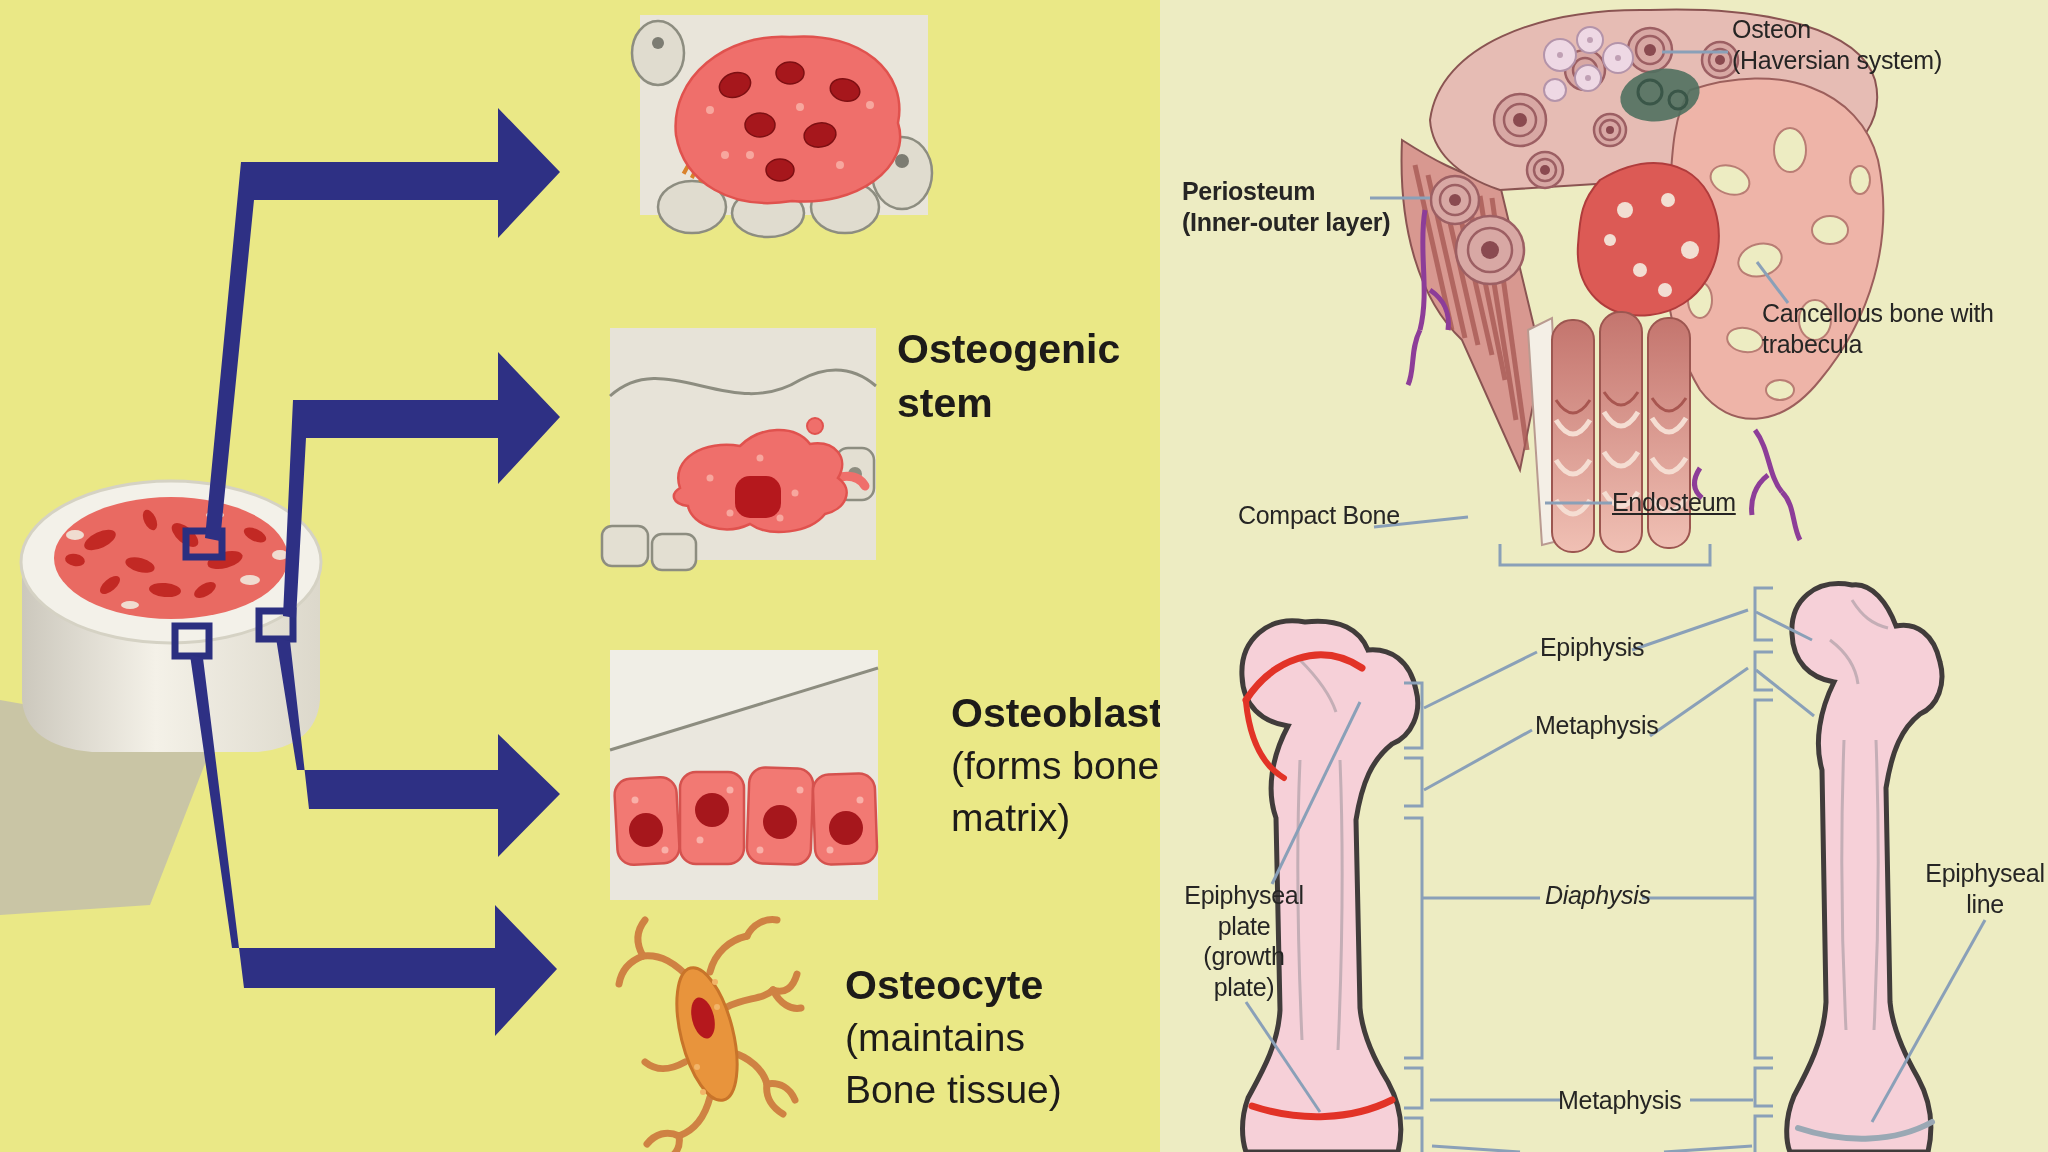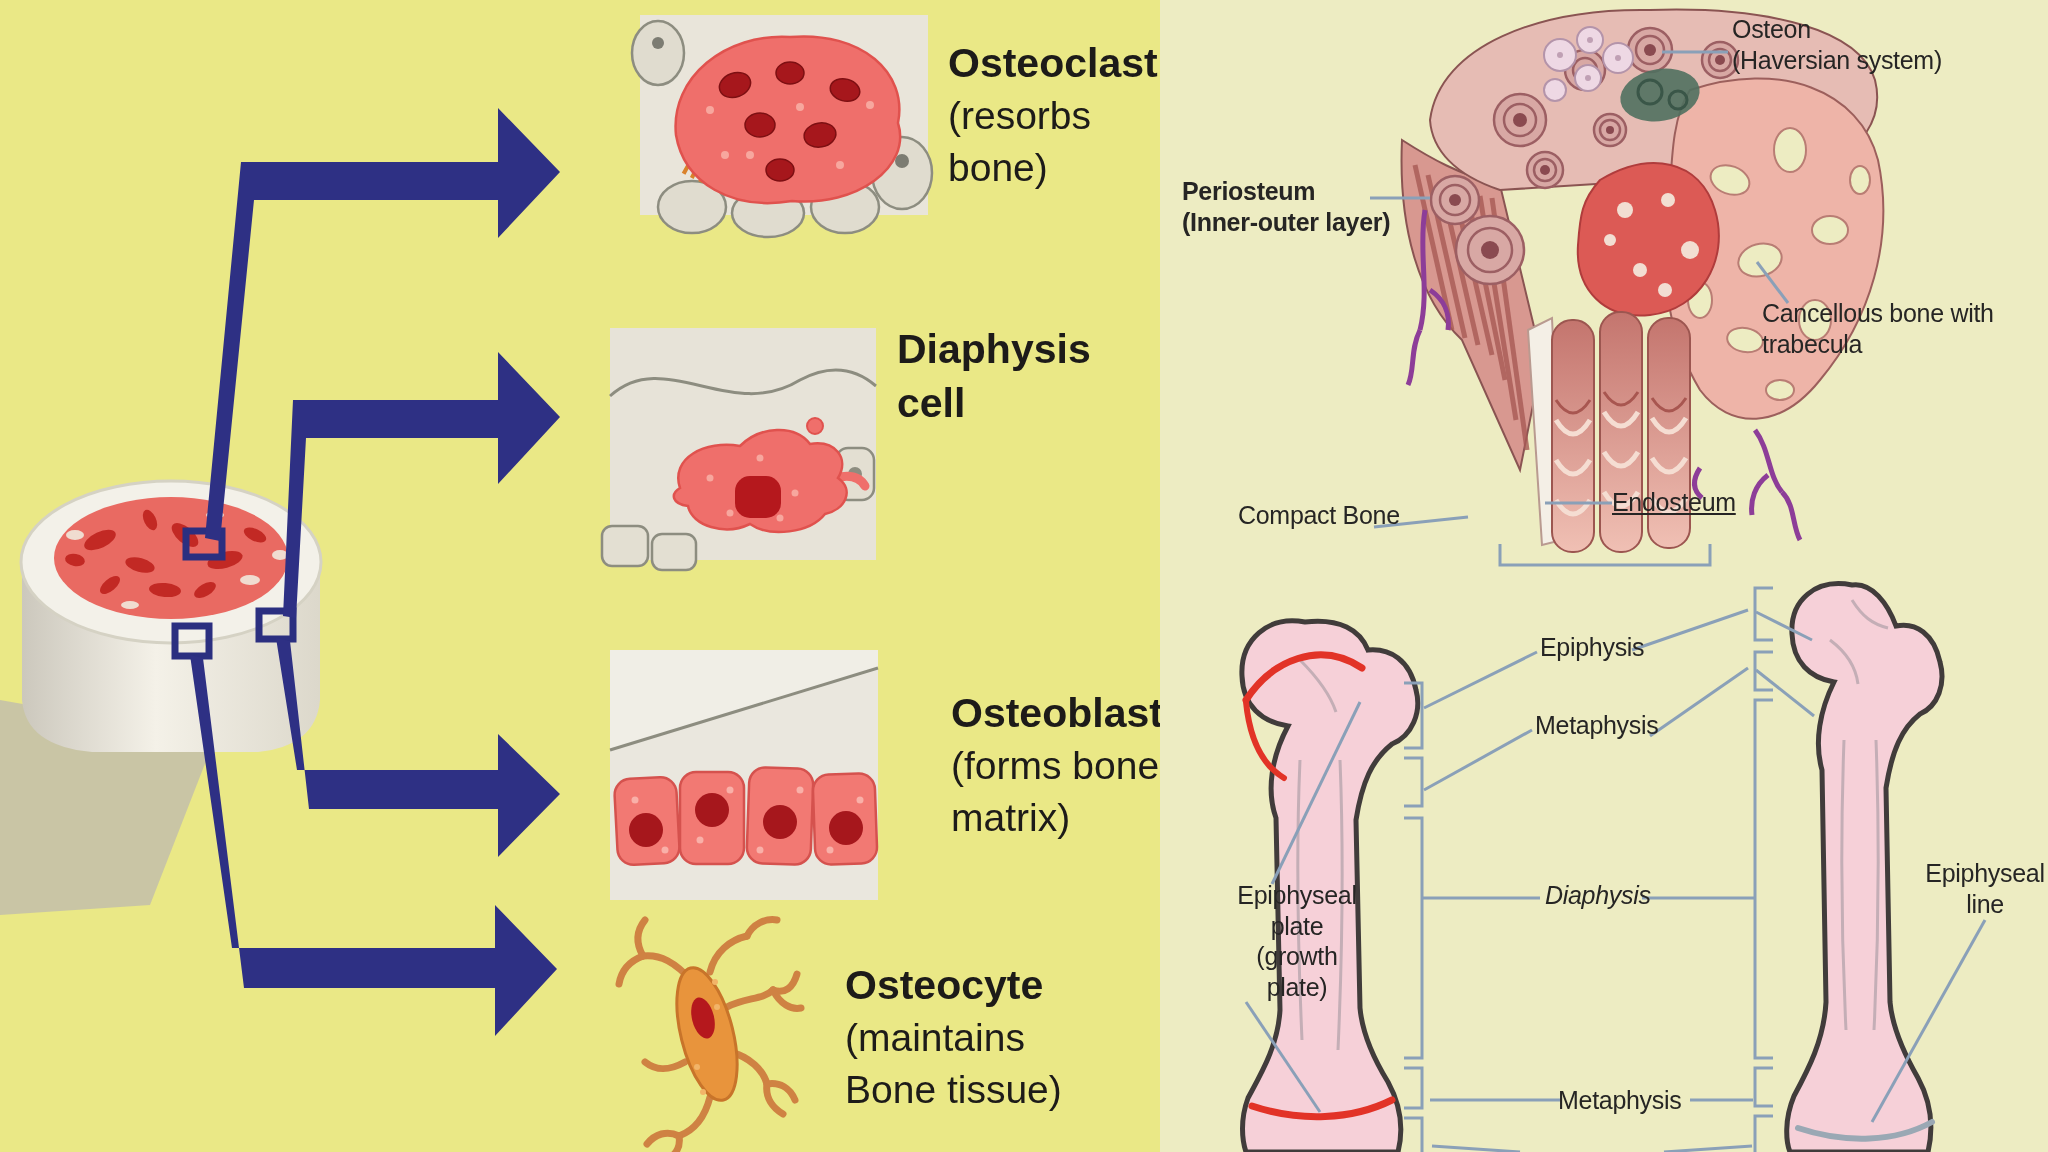--- a/index.html
+++ b/index.html
@@ -187,26 +187,22 @@
         <g fill="#f2b468">
           <circle cx="100" cy="70" r="3"></circle>
             <circle cx="82" cy="155" r="3"></circle>
           <circle cx="102" cy="95" r="3"></circle>
             <circle cx="88" cy="180" r="3"></circle>
         </g>
         <ellipse cx="88" cy="106" rx="11" ry="21" transform="rotate(-14 88 106)" fill="#b5181d"></ellipse>
       </g>
     </svg>
 
-    <div class="cell-label" style="left:948px;top:36px;width:235px;">
-      <span class="nm">Osteoclast</span>
-      <span class="ds">(resorbs bone)</span>
-    </div>
     <div class="cell-label" style="left:897px;top:322px;width:250px;">
-      <span class="nm">Diaphysis cell</span>
+      <span class="nm">Osteogenic stem</span>
     </div>
     <div class="cell-label" style="left:951px;top:686px;width:240px;">
       <span class="nm">Osteoblast</span>
       <span class="ds">(forms bone matrix)</span>
     </div>
     <div class="cell-label" style="left:845px;top:958px;width:245px;">
       <span class="nm">Osteocyte</span>
       <span class="ds">(maintains Bone tissue)</span>
     </div>
   </div>
@@ -439,16 +435,16 @@
     <div>Cancellous bone with</div>
     <div>trabecula</div>
   </div>
   <div class="r-label" style="left:1238px;top:500px;">Compact Bone</div>
   <div class="r-label" style="left:1612px;top:487px;text-decoration:underline;">Endosteum</div>
 
   <div class="r-label" style="left:1540px;top:632px;">Epiphysis</div>
   <div class="r-label" style="left:1535px;top:710px;">Metaphysis</div>
   <div class="r-label" style="left:1545px;top:880px;font-style:italic;">Diaphysis</div>
   <div class="r-label" style="left:1558px;top:1085px;">Metaphysis</div>
-  <div class="r-label centered" style="left:1230px;top:880px;width:134px;">Epiphyseal plate (growth plate)</div>
+  <div class="r-label centered" style="left:1177px;top:880px;width:134px;">Epiphyseal plate (growth plate)</div>
   <div class="r-label centered" style="left:1920px;top:858px;width:130px;">Epiphyseal line</div>
 
 </div>
 
 </body></html>

